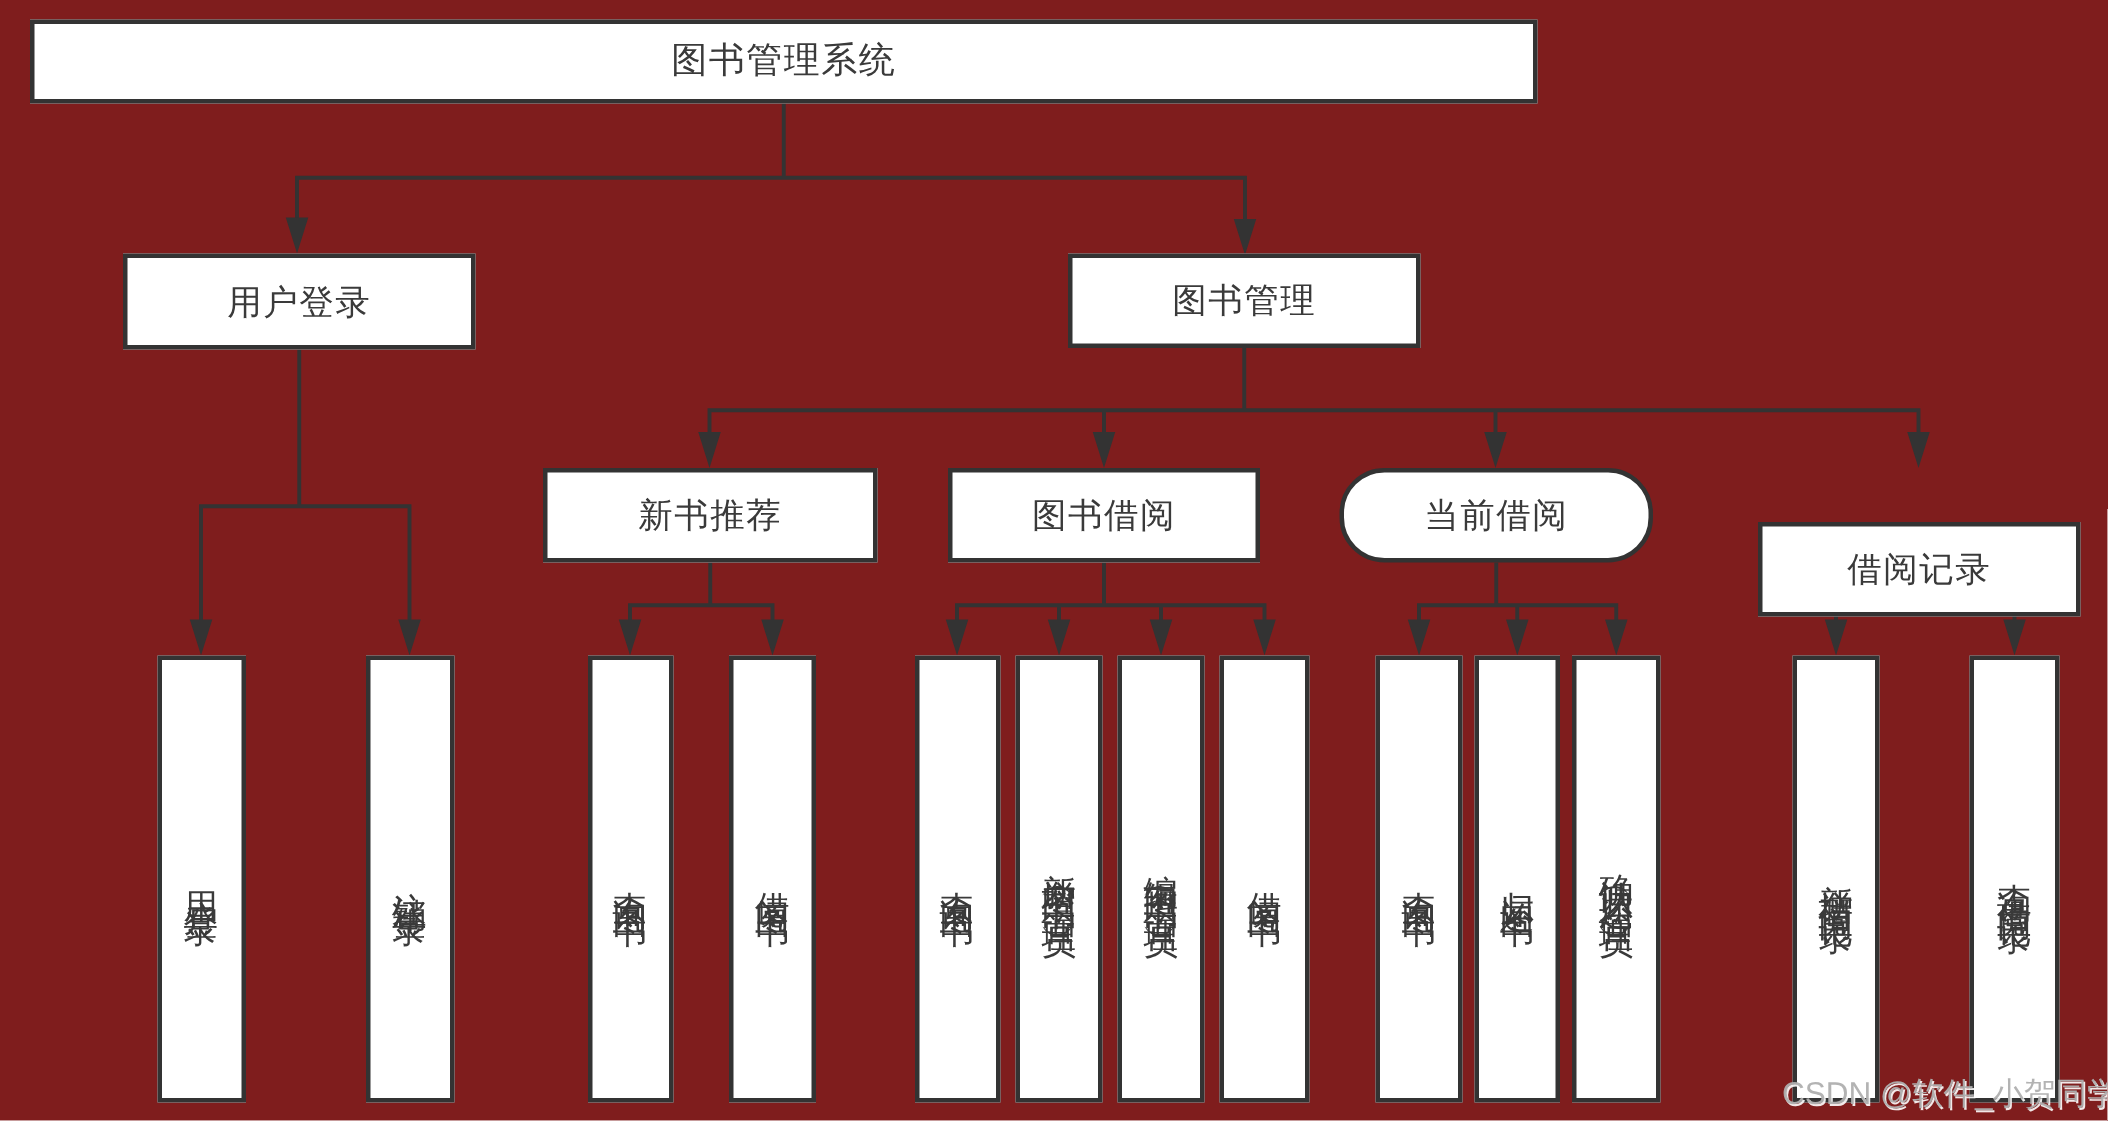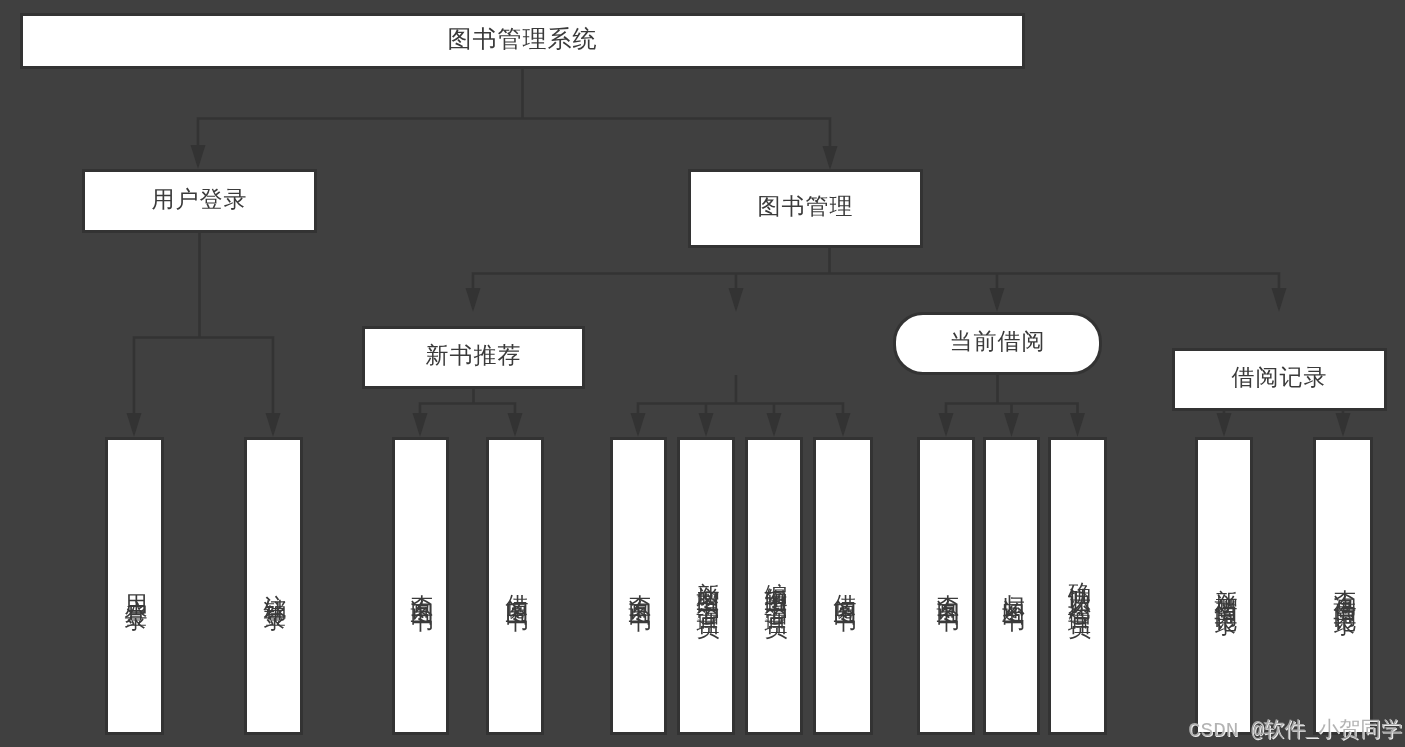--- a/index.html
+++ b/index.html
@@ -1,22 +1,22 @@
 <!DOCTYPE html>
 <html><head>
 <meta charset="utf-8">
 <title>图书管理系统</title>
 <style>
   html, body { margin: 0; padding: 0; background: #ffffff; }
   .canvas {
     position: relative;
     width: 1405px;
     height: 747px;
-    background: #404040;
-    font-family: Liberation Mono, monospace;
+    background: #7f1d1d;
+    font-family: Liberation Sans, sans-serif;
     overflow: hidden;
   }
   svg.connectors {
     position: absolute;
     left: 0; top: 0;
     width: 1405px; height: 747px;
     z-index: 1;
   }
   .node {
     position: absolute;
@@ -84,23 +84,24 @@
       <polygon points="1004,413 1019,413 1011.5,437"></polygon>
       <polygon points="1070,413 1085,413 1077.5,437"></polygon>
       <polygon points="1216.5,413 1231.5,413 1224,437"></polygon>
       <polygon points="1335.5,413 1350.5,413 1343,437"></polygon>
     </g>
   </svg>
 
   <div class="node h" style="left:20px; top:13px; width:1005px; height:56px;">图书管理系统</div>
 
   <div class="node h lvl23" style="left:82px; top:169px; width:235px; height:64px;">用户登录</div>
-  <div class="node h lvl23" style="left:688px; top:169px; width:235px; height:79px;">图书管理</div>
+  <div class="node h lvl23" style="left:712px; top:169px; width:235px; height:63px;">图书管理</div>
 
-  <div class="node h lvl23" style="left:362px; top:326px; width:223px; height:63px;">新书推荐</div>
+  <div class="node h lvl23" style="left:362px; top:312px; width:223px; height:63px;">新书推荐</div>
+  <div class="node h lvl23" style="left:632px; top:312px; width:208px; height:63px;">图书借阅</div>
   <div class="node h lvl23" style="left:893px; top:312px; width:209px; height:63px;border-radius:30px;">当前借阅</div>
   <div class="node h lvl23" style="left:1172px; top:312px; width:215px; height:63px;margin-top:36px;">借阅记录</div>
 
   <div class="node v" style="left:104.5px; top:437px; width:59px; height:298px;">用户登录</div>
   <div class="node v" style="left:243.5px; top:437px; width:59px; height:298px;">注销登录</div>
 
   <div class="node v" style="left:391.5px; top:437px; width:57px; height:298px;">查询图书</div>
   <div class="node v" style="left:486px; top:437px; width:58px; height:298px;">借阅图书</div>
 
   <div class="node v" style="left:609.5px; top:437px; width:57px; height:298px;">查询图书</div>

